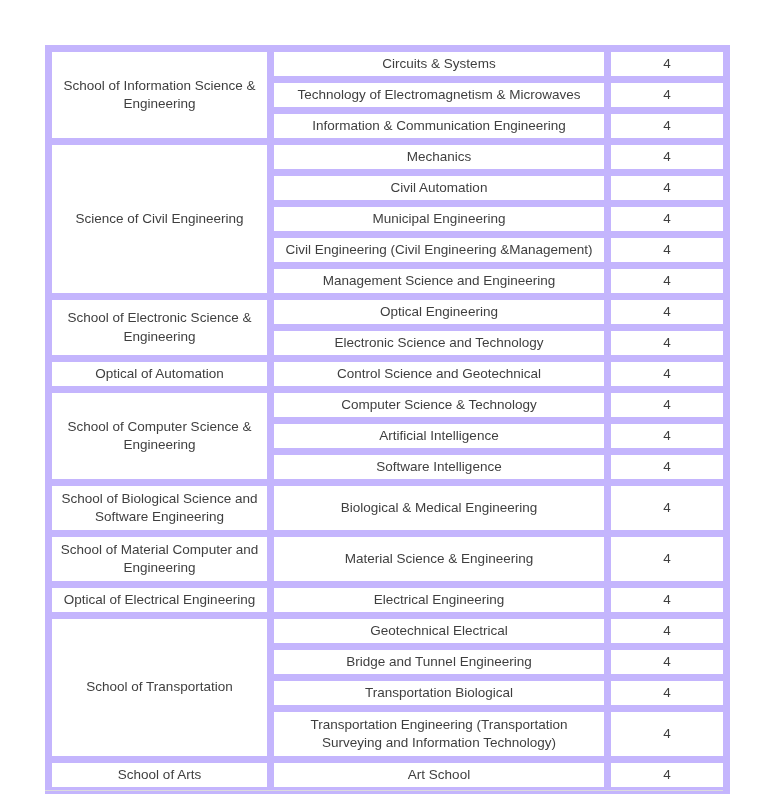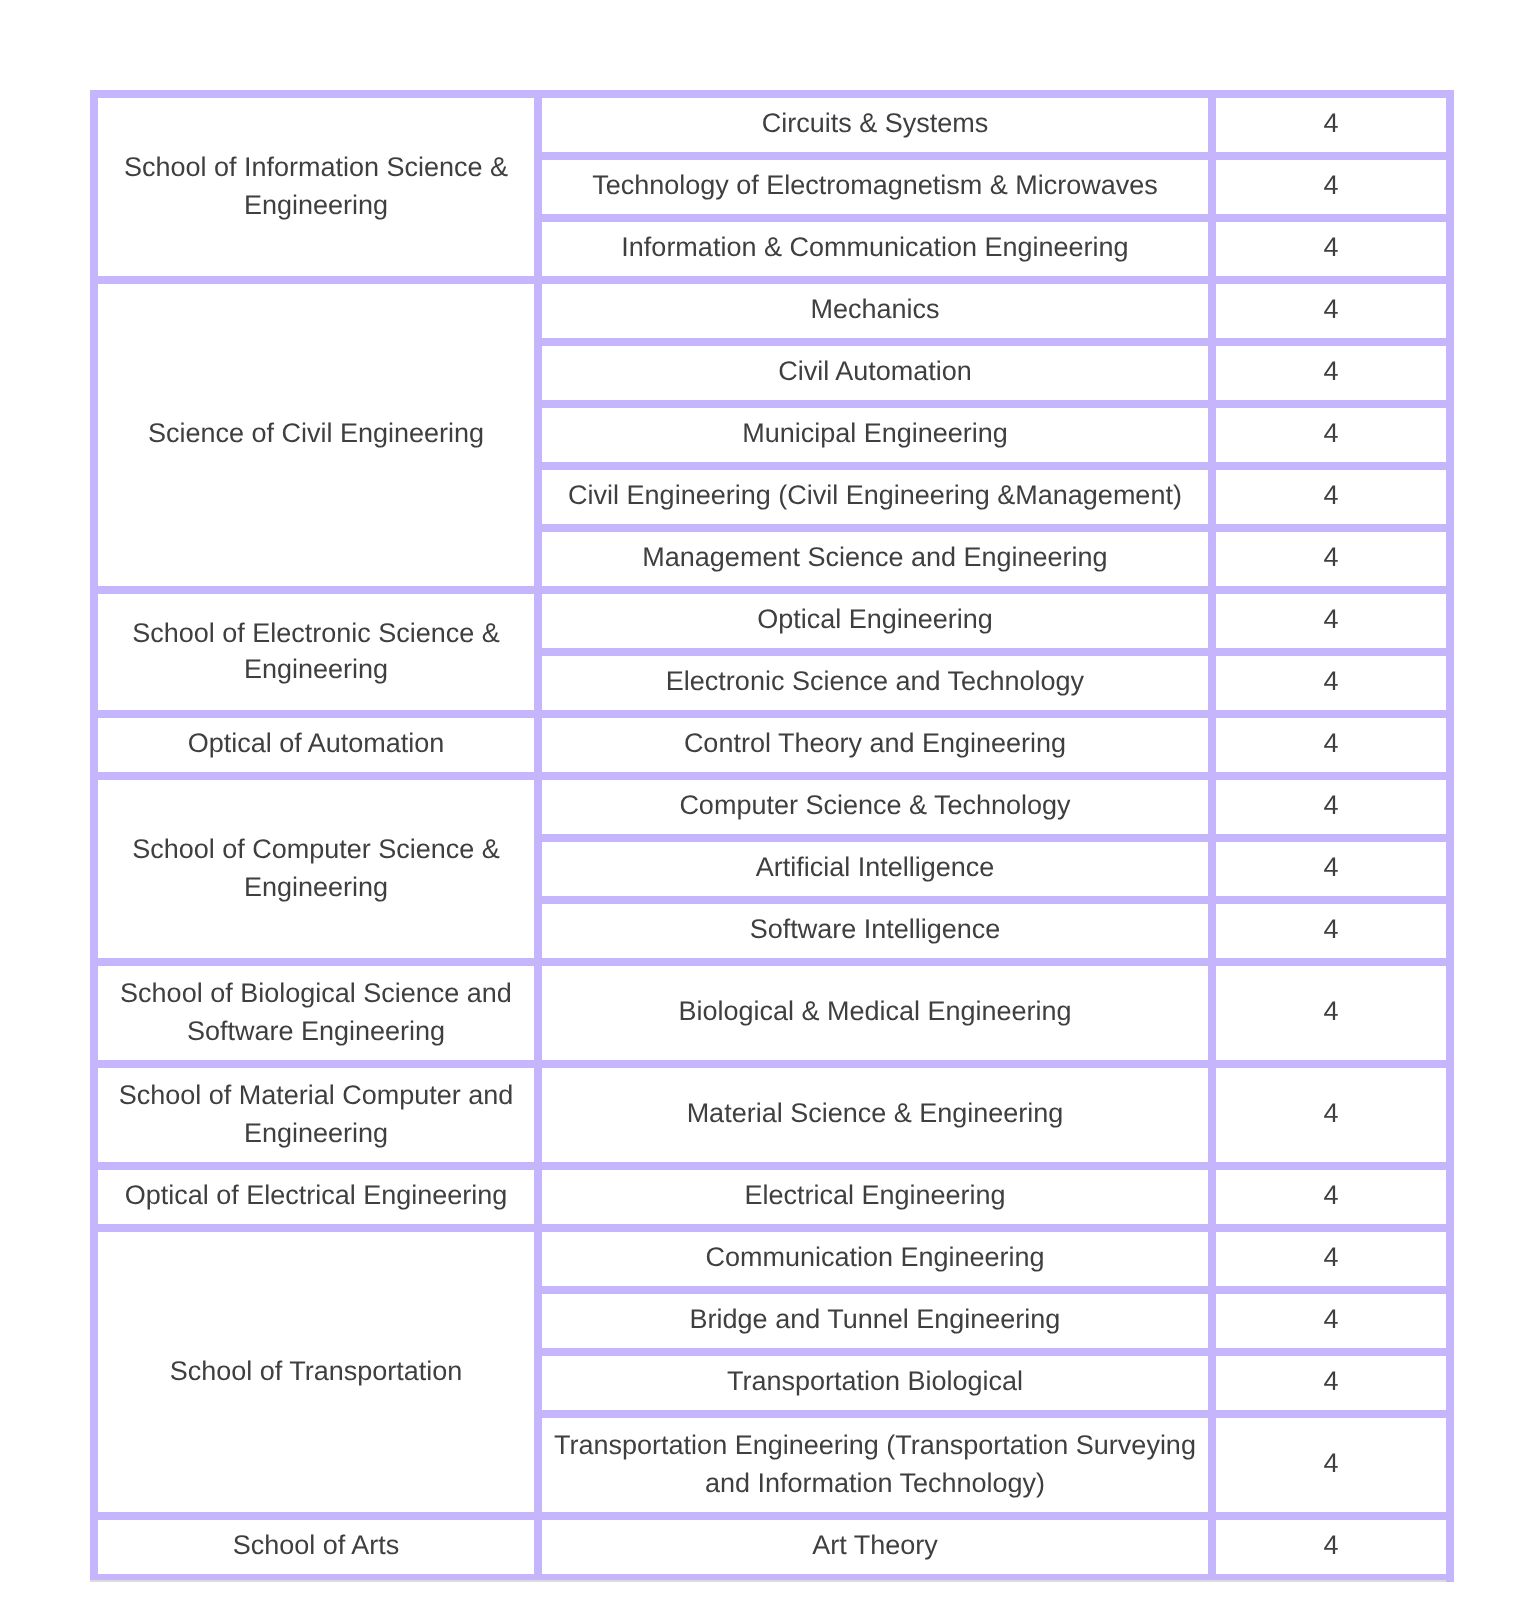--- a/index.html
+++ b/index.html
@@ -22,21 +22,21 @@
   }
   table.schools {
     border-collapse: collapse;
     width: 678px;
     table-layout: fixed;
     color: #3f3f3f;
     font-size: 13.5px;
     line-height: 1.35;
   }
   table.schools td {
-    border: 4px solid #c4b5fd;
+    border: 7px solid #c4b5fd;
     text-align: center;
     vertical-align: middle;
     padding: 2px 6px;
     overflow: hidden;
   }
   col.c-school  { width: 222px; }
   col.c-program { width: 337px; }
   col.c-years   { width: 119px; }
   tr.h-n { height: 31px; }
   tr.h-t { height: 51px; }
@@ -103,21 +103,21 @@
         <td>Optical Engineering</td>
         <td>4</td>
       </tr>
       <tr class="h-n">
         <td>Electronic Science and Technology</td>
         <td>4</td>
       </tr>
 
       <tr class="h-n">
         <td>Optical of Automation</td>
-        <td>Control Theory and Engineering</td>
+        <td>Control Science and Geotechnical</td>
         <td>4</td>
       </tr>
 
       <tr class="h-n">
         <td rowspan="3">School of Computer Science &amp; Engineering</td>
         <td>Computer Science &amp; Technology</td>
         <td>4</td>
       </tr>
       <tr class="h-n">
         <td>Artificial Intelligence</td>
@@ -141,38 +141,38 @@
       </tr>
 
       <tr class="h-n">
         <td>Optical of Electrical Engineering</td>
         <td>Electrical Engineering</td>
         <td>4</td>
       </tr>
 
       <tr class="h-n">
         <td rowspan="4">School of Transportation</td>
-        <td>Communication Engineering</td>
+        <td>Geotechnical Electrical</td>
         <td>4</td>
       </tr>
       <tr class="h-n">
         <td>Bridge and Tunnel Engineering</td>
         <td>4</td>
       </tr>
       <tr class="h-n">
         <td>Transportation Biological</td>
         <td>4</td>
       </tr>
       <tr class="h-t">
         <td>Transportation Engineering (Transportation Surveying and Information Technology)</td>
         <td>4</td>
       </tr>
 
       <tr class="h-n">
         <td>School of Arts</td>
-        <td>Art Theory</td>
+        <td>Art School</td>
         <td>4</td>
       </tr>
     </tbody>
   </table>
 </div>
 
 <div class="table-shadow"></div>
 
 </body></html>

